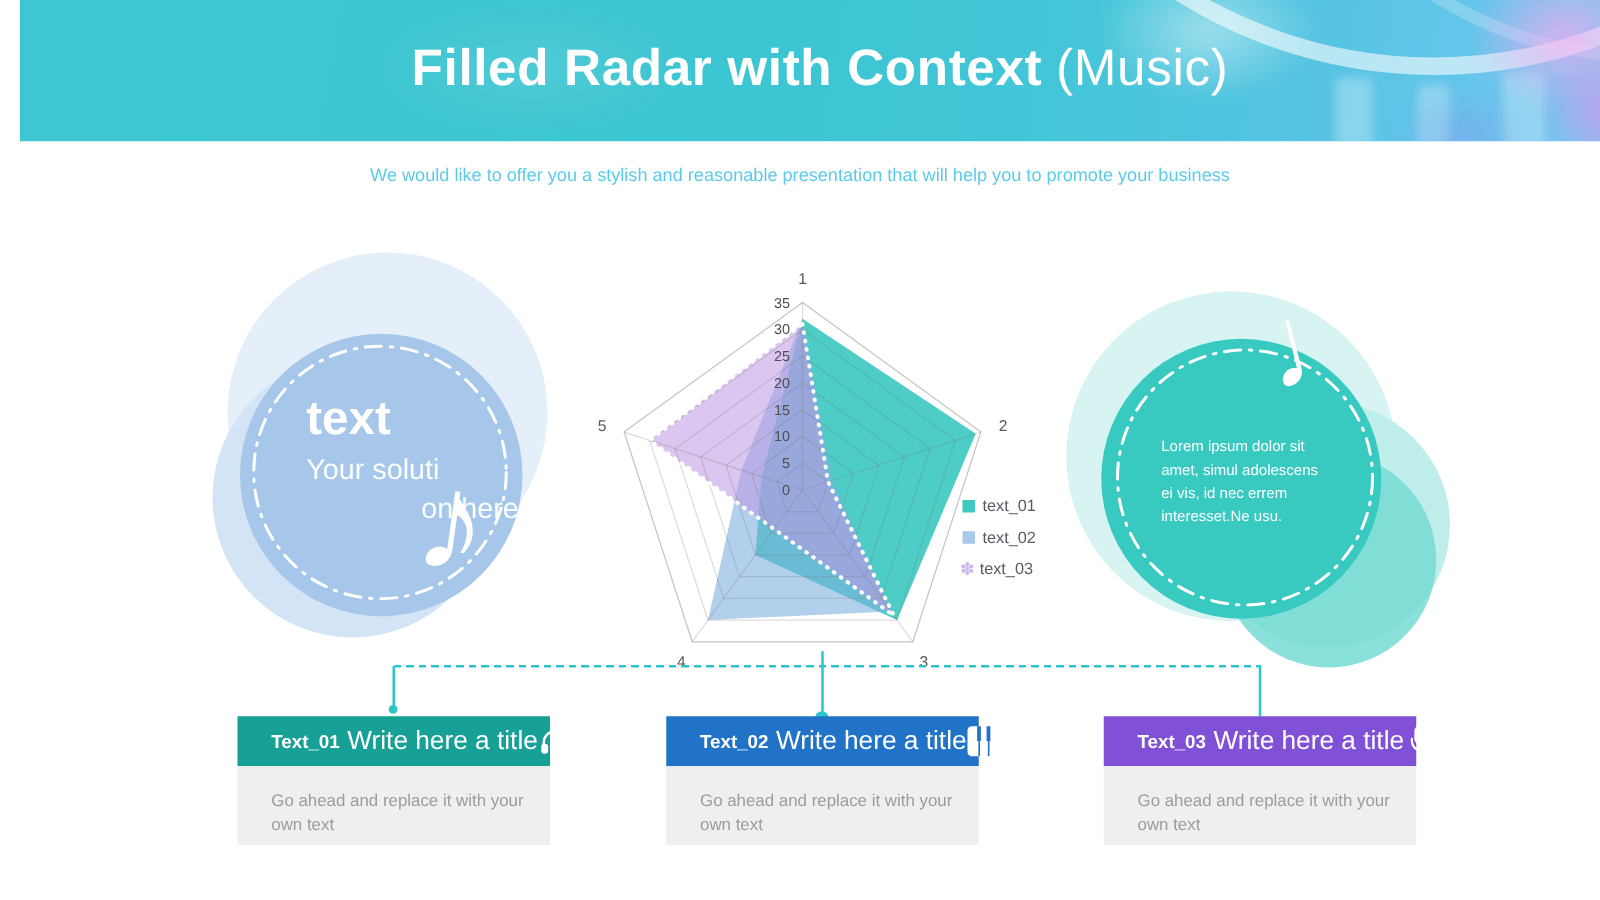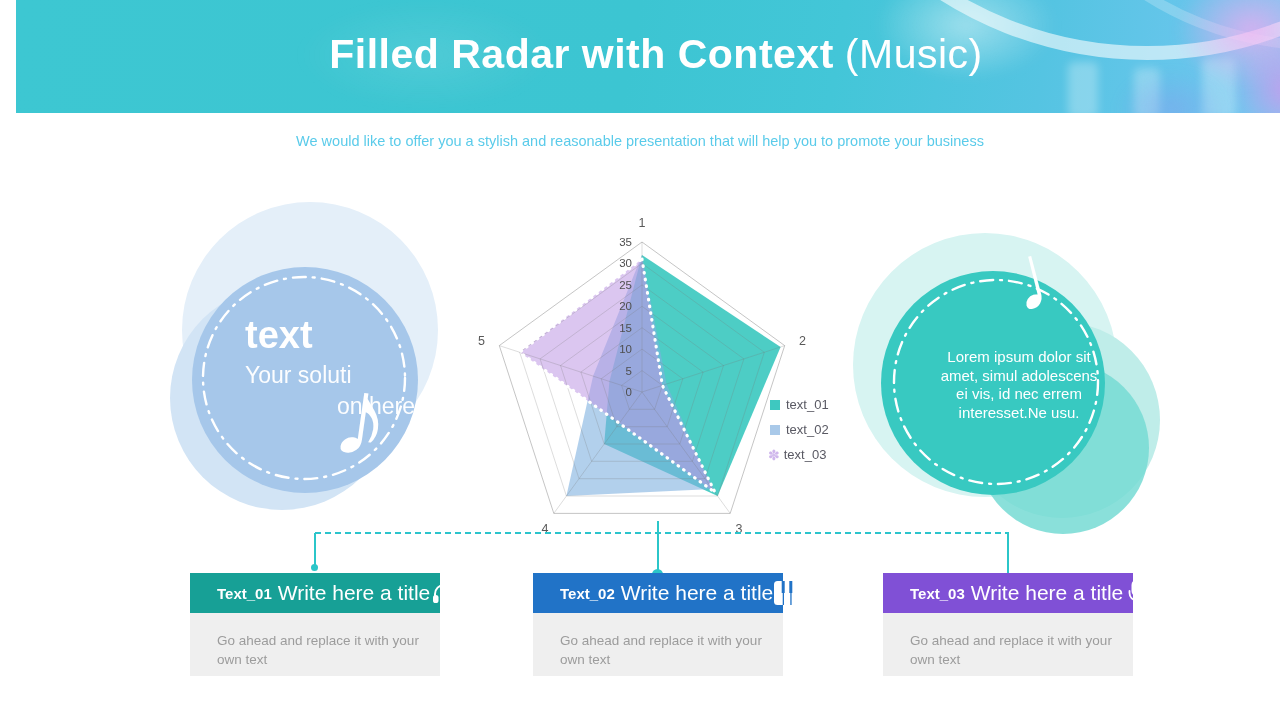--- a/index.html
+++ b/index.html
@@ -31,21 +31,21 @@
 
   
   .circ { position:absolute; border-radius:50%; }
   .dashsvg { position:absolute; }
   .bubble-text-left { position:absolute; left:245px; top:314px; width:170px; color:#fff; }
   .bubble-text-left .t1 { font-size:38px; font-weight:bold; line-height:42px; }
   .bubble-text-left .t2 { font-size:23px; line-height:31px; color:rgba(255,255,255,.96); margin-top:4px; }
   .note { position:absolute; color:#fff; line-height:1; }
   .note-left  { left:334px; top:362px; font-size:112px; transform:rotate(8deg); }
   .note-right { left:1010px; top:224px; font-size:94px; transform:rotate(-14deg); }
-  .bubble-text-right { position:absolute; left:929px; top:348px; width:180px; color:#fff; font-size:15px; line-height:18.5px;text-align:center; }
+  .bubble-text-right { position:absolute; left:929px; top:348px; width:180px; color:#fff; font-size:12px; line-height:18.5px; }
 
   
   .chart { position:absolute; left:440px; top:210px; width:420px; height:345px; }
   .legend { position:absolute; left:770px; top:392px; }
   .legend .row { display:flex; align-items:center; height:25px; }
   .legend .sq { display:inline-block; width:10px; height:10px; margin-right:6px; }
   .legend .star { display:inline-block; font-size:14px; margin-right:4px; margin-left:-2px; }
   .legend .lab { font-size:13px; color:#595963; }
 
   

